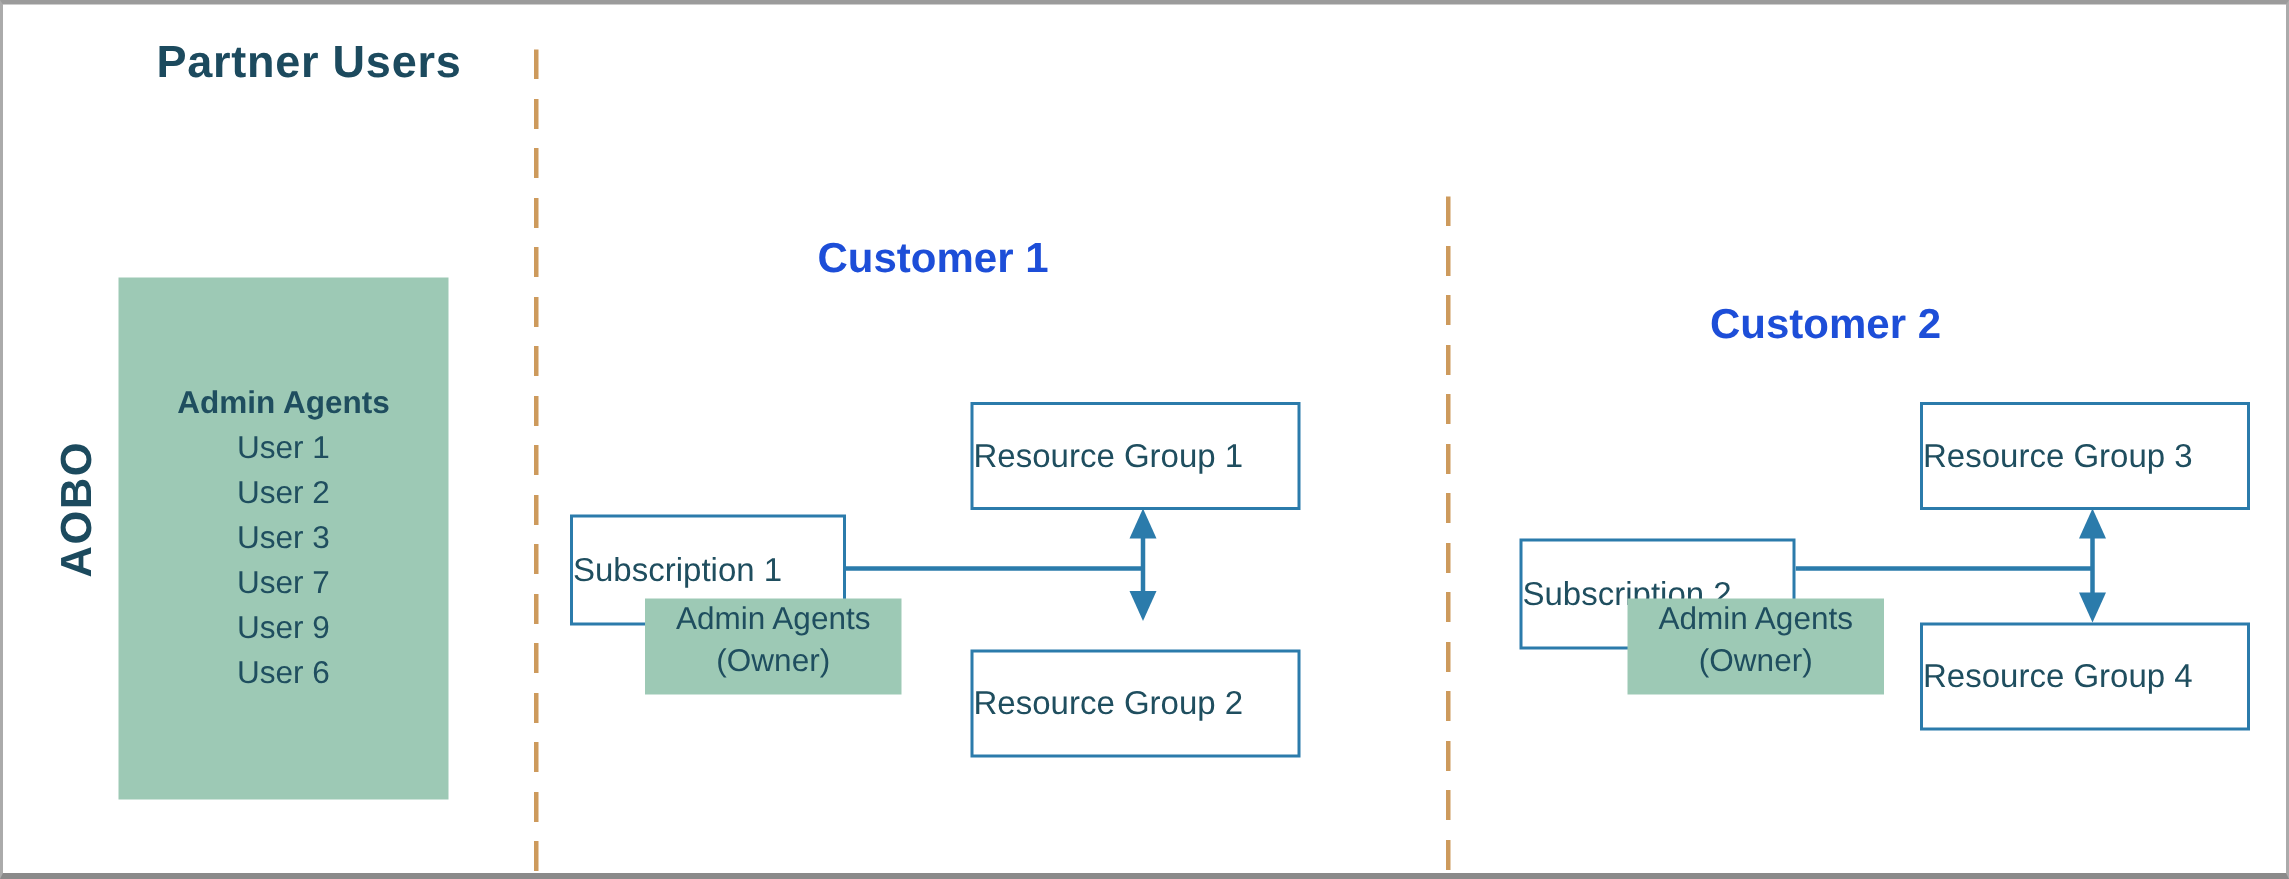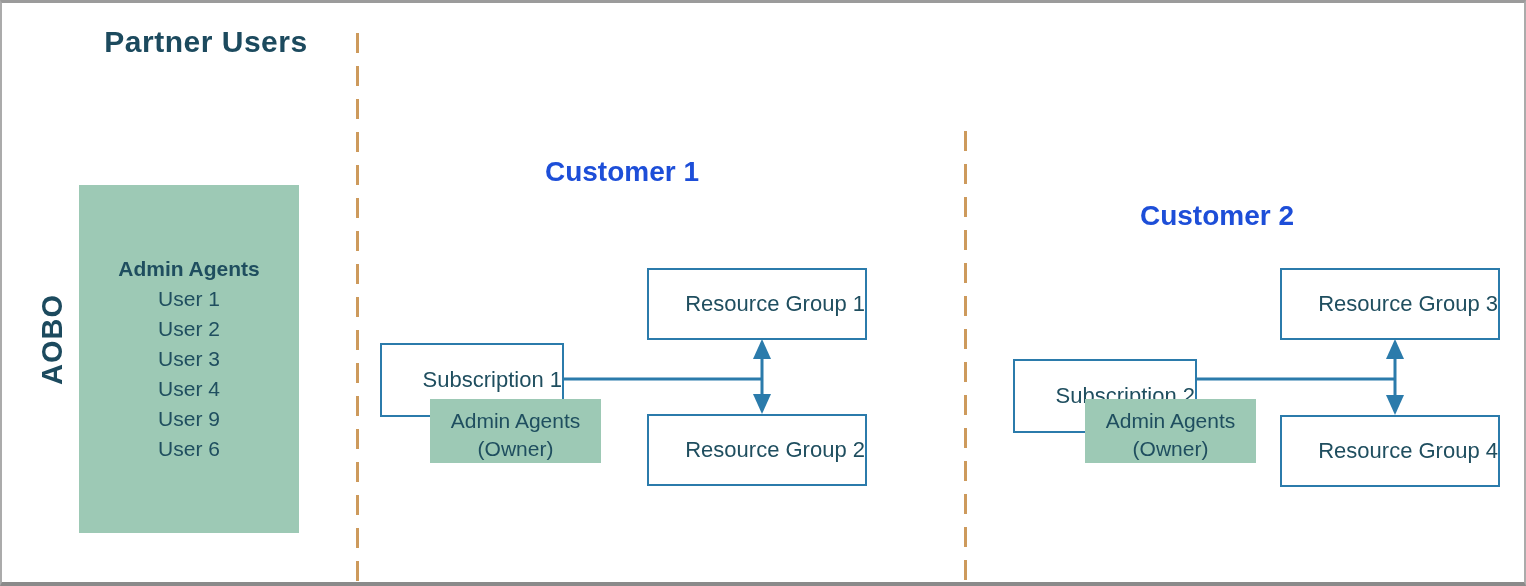--- a/index.html
+++ b/index.html
@@ -67,21 +67,21 @@
       #cd9a5c 0px, #cd9a5c 20px,
       transparent 20px, transparent 33px);
   }
   .divider-1 { left: 354px; top: 30px;  height: 552px; }
   .divider-2 { left: 962px; top: 128px; height: 454px; }
   .node {
     position: absolute;
     box-sizing: border-box;
     display: flex;
     align-items: center;
-    justify-content: flex-end;
+    justify-content: flex-start;
     text-align: center;
     font-size: 22px;
   }
   .outline-node {
     border: 2px solid #2b7bab;
     background: #ffffff;
   }
   .green-node {
     background: #9dc9b5;
     flex-direction: column;
@@ -90,21 +90,21 @@
     z-index: 3;
   }
   .sub-box { width: 184px; height: 74px; z-index: 2; }
   .sub-1 { left: 378px;  top: 340px; }
   .sub-2 { left: 1011px; top: 340px; margin-top: 16px; }
   .owner-box { width: 171px; height: 64px; }
   .owner-1 { left: 428px;  top: 396px; }
   .owner-2 { left: 1083px; top: 396px; }
   .rg-box { width: 220px; height: 72px; }
   .rg-1 { left: 645px;  top: 265px; }
-  .rg-2 { left: 645px;  top: 411px; }
+  .rg-2 { left: 645px;  top: 430px; }
   .rg-3 { left: 1278px; top: 265px; }
   .rg-4 { left: 1278px; top: 412px; }
   .connector-layer {
     position: absolute;
     left: 0; top: 0;
     width: 1526px;
     height: 586px;
     pointer-events: none;
     z-index: 1;
   }
@@ -122,21 +122,21 @@
   <div class="subheading title-cust1">Customer 1</div>
   <div class="subheading title-cust2">Customer 2</div>
 
   <div class="aobo">AOBO</div>
 
   <div class="partner-box">
     <div class="bold-line">Admin Agents</div>
     <div>User 1</div>
     <div>User 2</div>
     <div>User 3</div>
-    <div>User 4</div>
+    <div>User 7</div>
     <div>User 9</div>
     <div>User 6</div>
   </div>
 
   <div class="divider divider-1"></div>
   <div class="divider divider-2"></div>
 
   <svg class="connector-layer" viewBox="0 0 1526 586" xmlns="http://www.w3.org/2000/svg">
 
     <line x1="562" y1="376" x2="760" y2="376" stroke="#2b7bab" stroke-width="3"></line>

